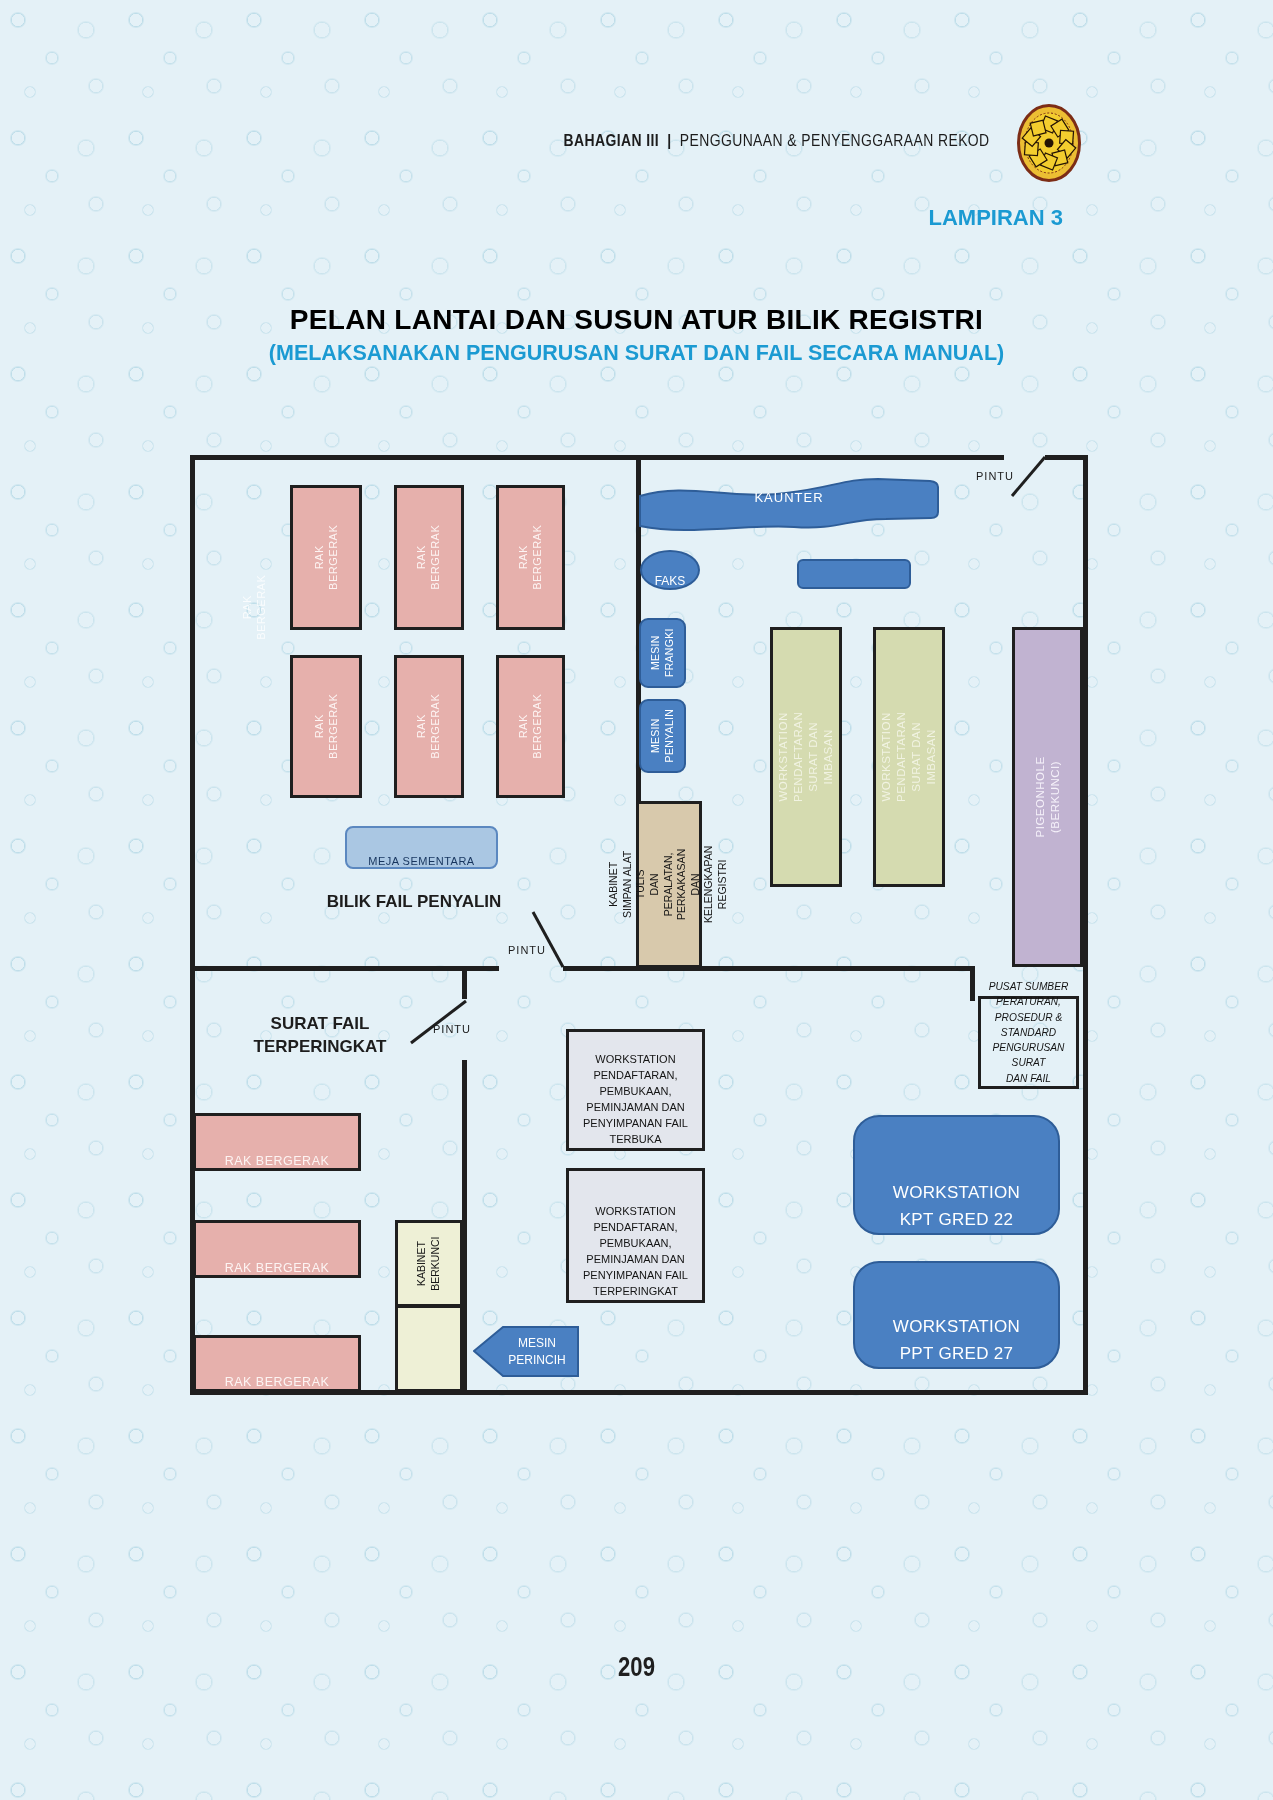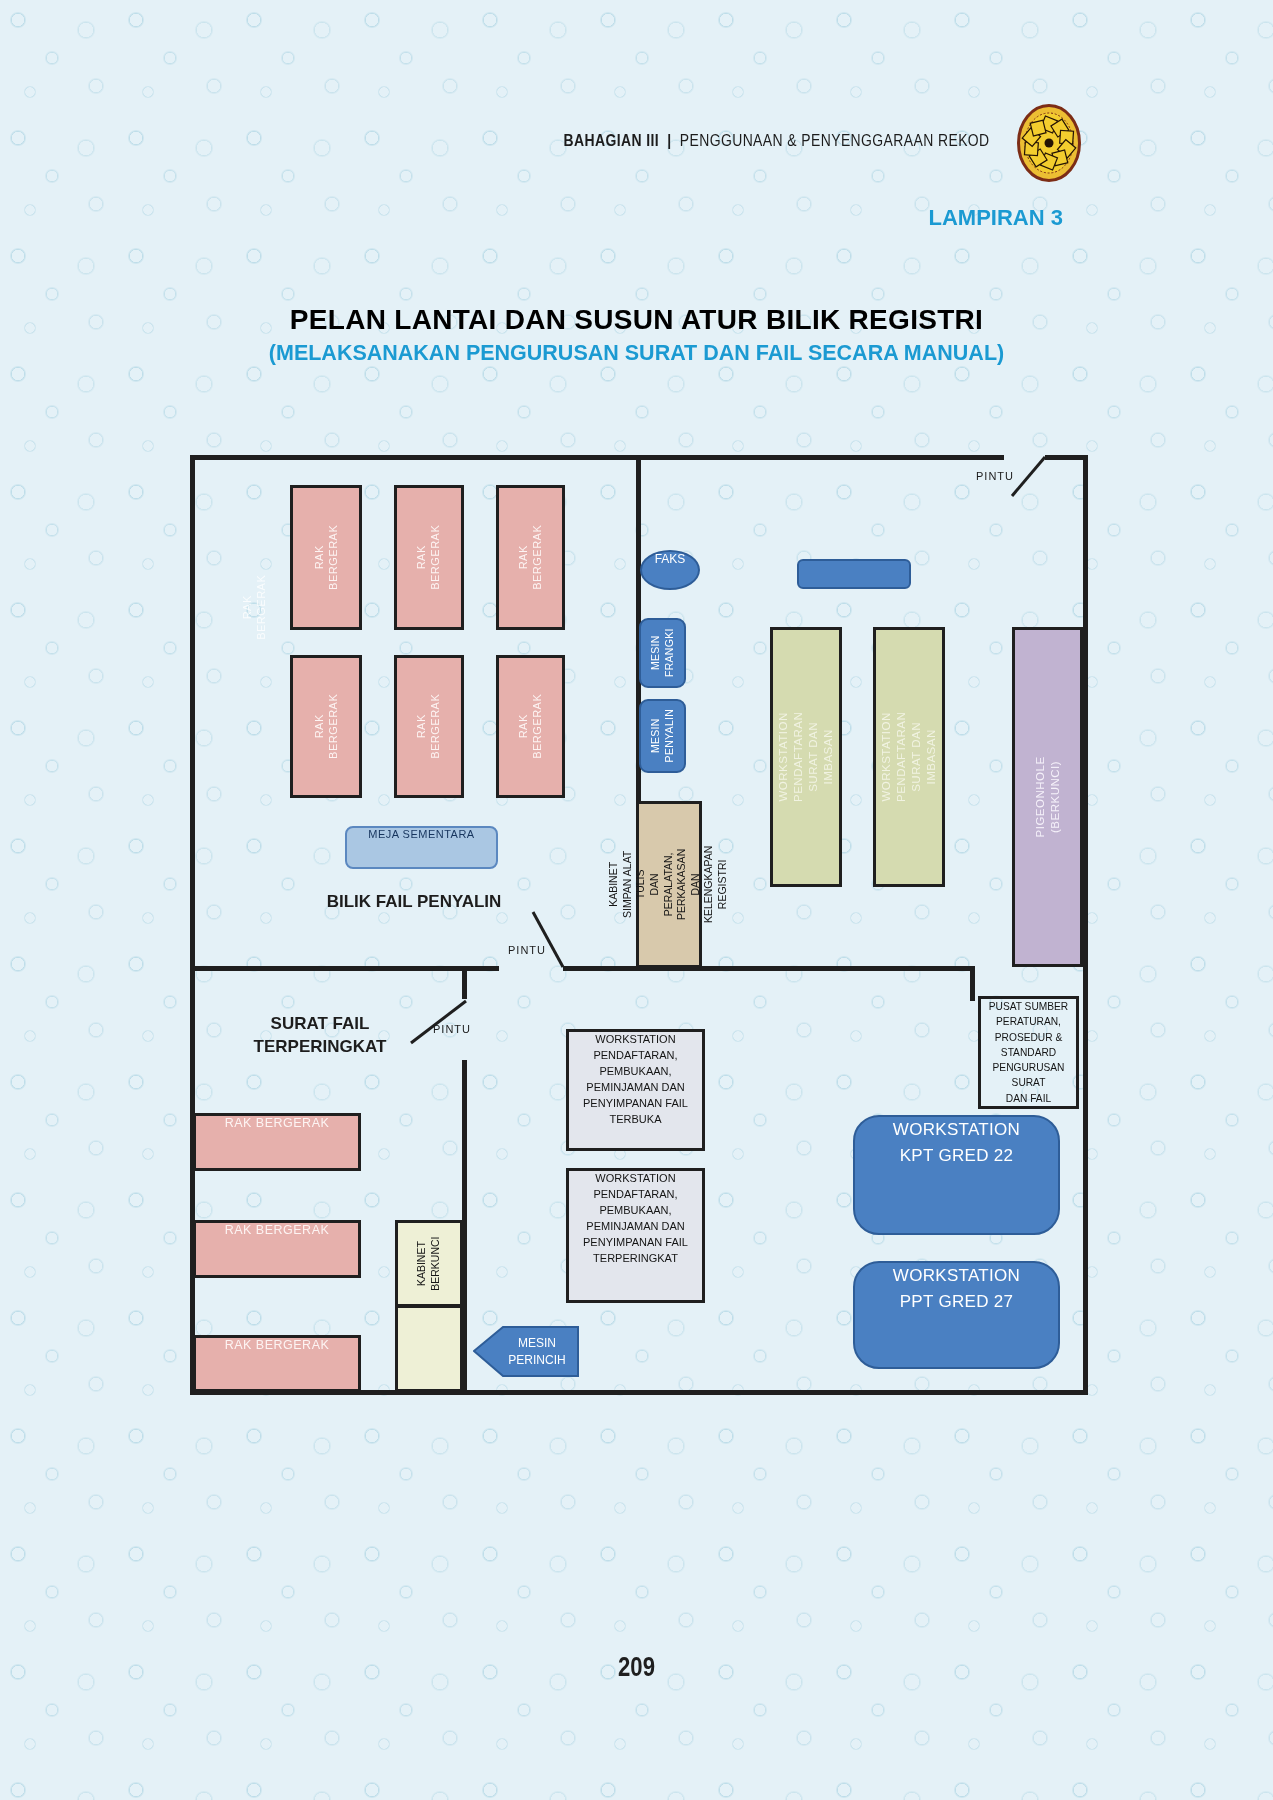--- a/index.html
+++ b/index.html
@@ -38,21 +38,21 @@
   .box{position:absolute;box-sizing:border-box;}
   .pink{background:#e6b0ac;border:3px solid #1f1f1f;}
   .green{background:#d5dbb0;border:3px solid #1f1f1f;}
   .purple{background:#c1b3d1;border:3px solid #1f1f1f;}
   .tan{background:#d8c9ac;border:3px solid #1f1f1f;}
   .cream{background:#eef0d6;border:3px solid #1f1f1f;}
   .grayinfo{background:#e3e6ed;border:3px solid #1f1f1f;}
   .bluefill{background:#4a80c2;border:2px solid #2e5d98;color:#fff;}
   .v{display:flex;align-items:center;justify-content:center;}
   .v>span{display:block;transform:rotate(-90deg);white-space:pre-line;text-align:center;line-height:1.3;}
-  .c{display:flex;align-items:flex-start;justify-content:center;text-align:center;}
+  .c{display:flex;align-items:flex-end;justify-content:center;text-align:center;}
   .rak-v>span{color:#fdf4f3;font-size:11px;letter-spacing:.5px;}
   .rak-h{color:#fdf4f3;font-size:12.5px;letter-spacing:.5px;}
   .green.v>span{color:#f1f3e2;font-size:11.5px;letter-spacing:.5px;}
   .purple.v>span{color:#f5f1fa;font-size:11.5px;letter-spacing:.5px;}
   .tan.v>span{color:#161616;font-size:10.5px;}
   .cream.v>span{color:#161616;font-size:10.5px;}
   .machine{border-radius:9px;}
   .machine.v>span{font-size:10.5px;letter-spacing:.3px;}
   .ghost.v>span{color:rgba(255,255,255,.8);font-size:11px;letter-spacing:.5px;}
   .faks{border-radius:50%;font-size:12px;}
@@ -139,20 +139,26 @@
     </div>
   <div class="box pink v rak-v" style="left:306px;top:200px;width:69px;height:143px;">
       <span>RAK BERGERAK</span>
     </div>
 
   <div class="box c meja" style="left:155px;top:371px;width:153px;height:43px;">
     <span>MEJA SEMENTARA</span>
   </div>
   <div class="room-label" style="left:124px;top:437px;width:200px;font-size:17px;">BILIK FAIL PENYALIN</div>
 
+  <div class="box" style="left:446px;top:19px;width:306px;height:60px;">
+    <svg width="306" height="60" viewBox="0 0 306 60">
+      <path d="M4,22 C50,8 95,26 150,19 C200,13 206,5 242,5 L294,7 Q302,8 302,13 L302,38 Q302,44 295,44 L250,45 C210,45 203,56 158,53 C108,50 52,62 4,52 Z" fill="#4a80c2" stroke="#2e5d98" stroke-width="2"></path>
+    </svg>
+    <div class="kaunter-label">KAUNTER</div>
+  </div>
 
   <div class="box c bluefill faks" style="left:450px;top:95px;width:60px;height:40px;">
     <span>FAKS</span>
   </div>
   <div class="box bluefill counter-table" style="left:607px;top:104px;width:114px;height:30px;"></div>
 
   <div class="box bluefill machine v" style="left:449px;top:163px;width:47px;height:70px;">
     <span>MESIN
 FRANGKI</span>
   </div>
@@ -218,21 +224,21 @@
   </div>
   <div class="box grayinfo c info" style="left:376px;top:713px;width:139px;height:135px;">
     <span>WORKSTATION
 PENDAFTARAN,
 PEMBUKAAN,
 PEMINJAMAN DAN
 PENYIMPANAN FAIL
 TERPERINGKAT</span>
   </div>
 
-  <div class="box c pusat" style="left:788px;top:541px;width:101px;height:113px;">
+  <div class="box c pusat" style="left:788px;top:541px;width:101px;height:93px;font-style:italic;">
     <span>PUSAT SUMBER
 PERATURAN,
 PROSEDUR &amp;
 STANDARD
 PENGURUSAN SURAT
 DAN FAIL</span>
   </div>
 
   <div class="box bluefill c ws-big" style="left:663px;top:660px;width:207px;height:120px;">
     <span>WORKSTATION

